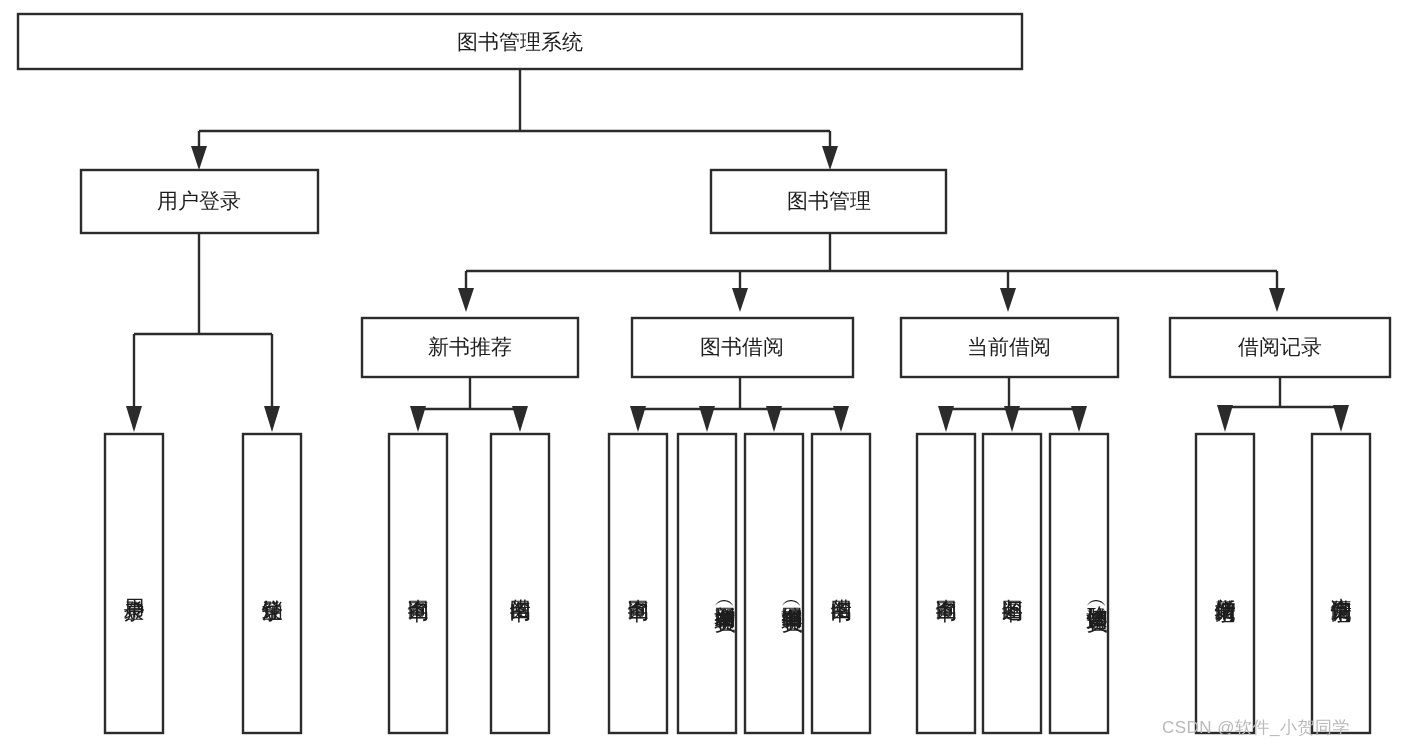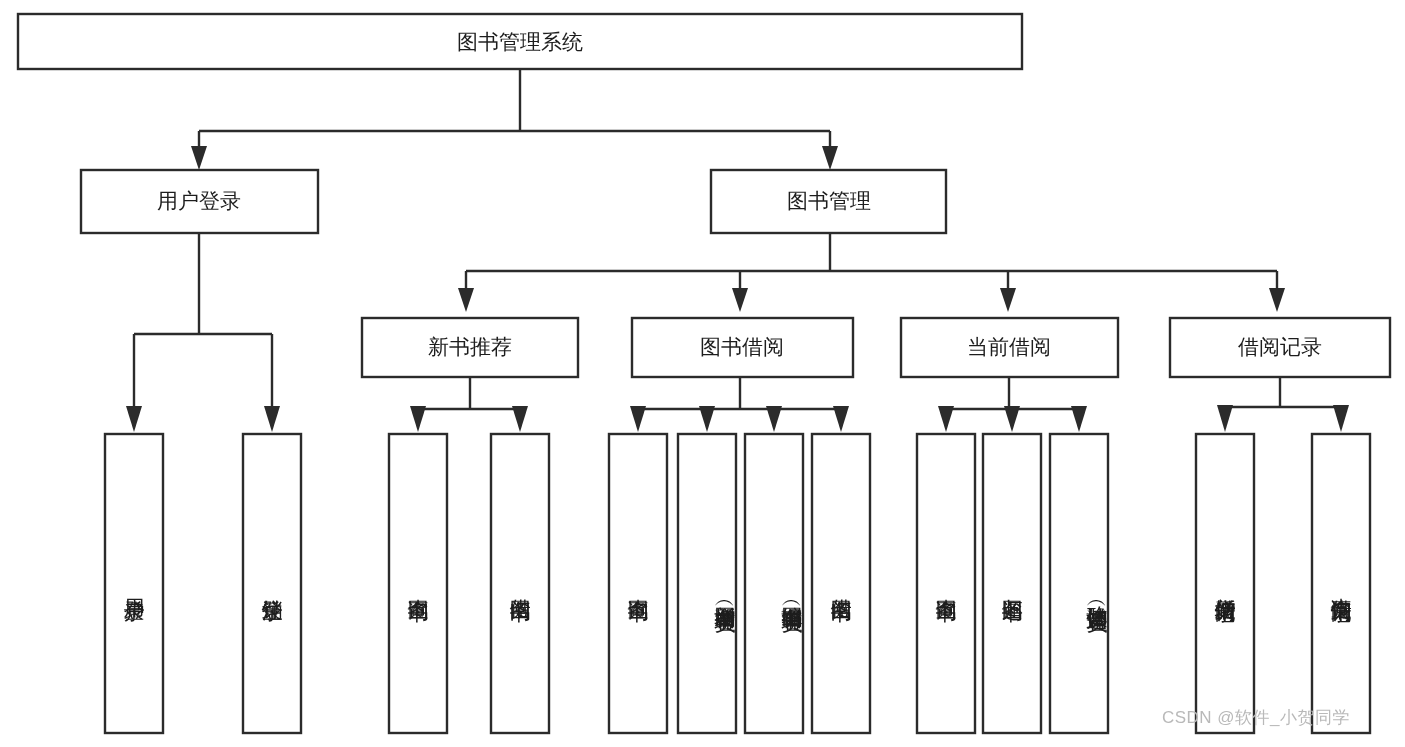--- a/index.html
+++ b/index.html
@@ -60,21 +60,21 @@
     letter-spacing: 1px;
     display: flex;
     align-items: flex-start;
     justify-content: center;
     white-space: nowrap;
     pointer-events: none;
   }
   .watermark {
     position: absolute;
     right: 8px;
-    bottom: 18px;
+    bottom: 8px;
     font-family: "Liberation Sans", "DejaVu Sans", sans-serif;
     font-size: 17px;
     color: #b9b9b9;
     white-space: nowrap;
     letter-spacing: 0.5px;
     margin-left: 24px;
   }
 </style>
 </head>
 <body>

